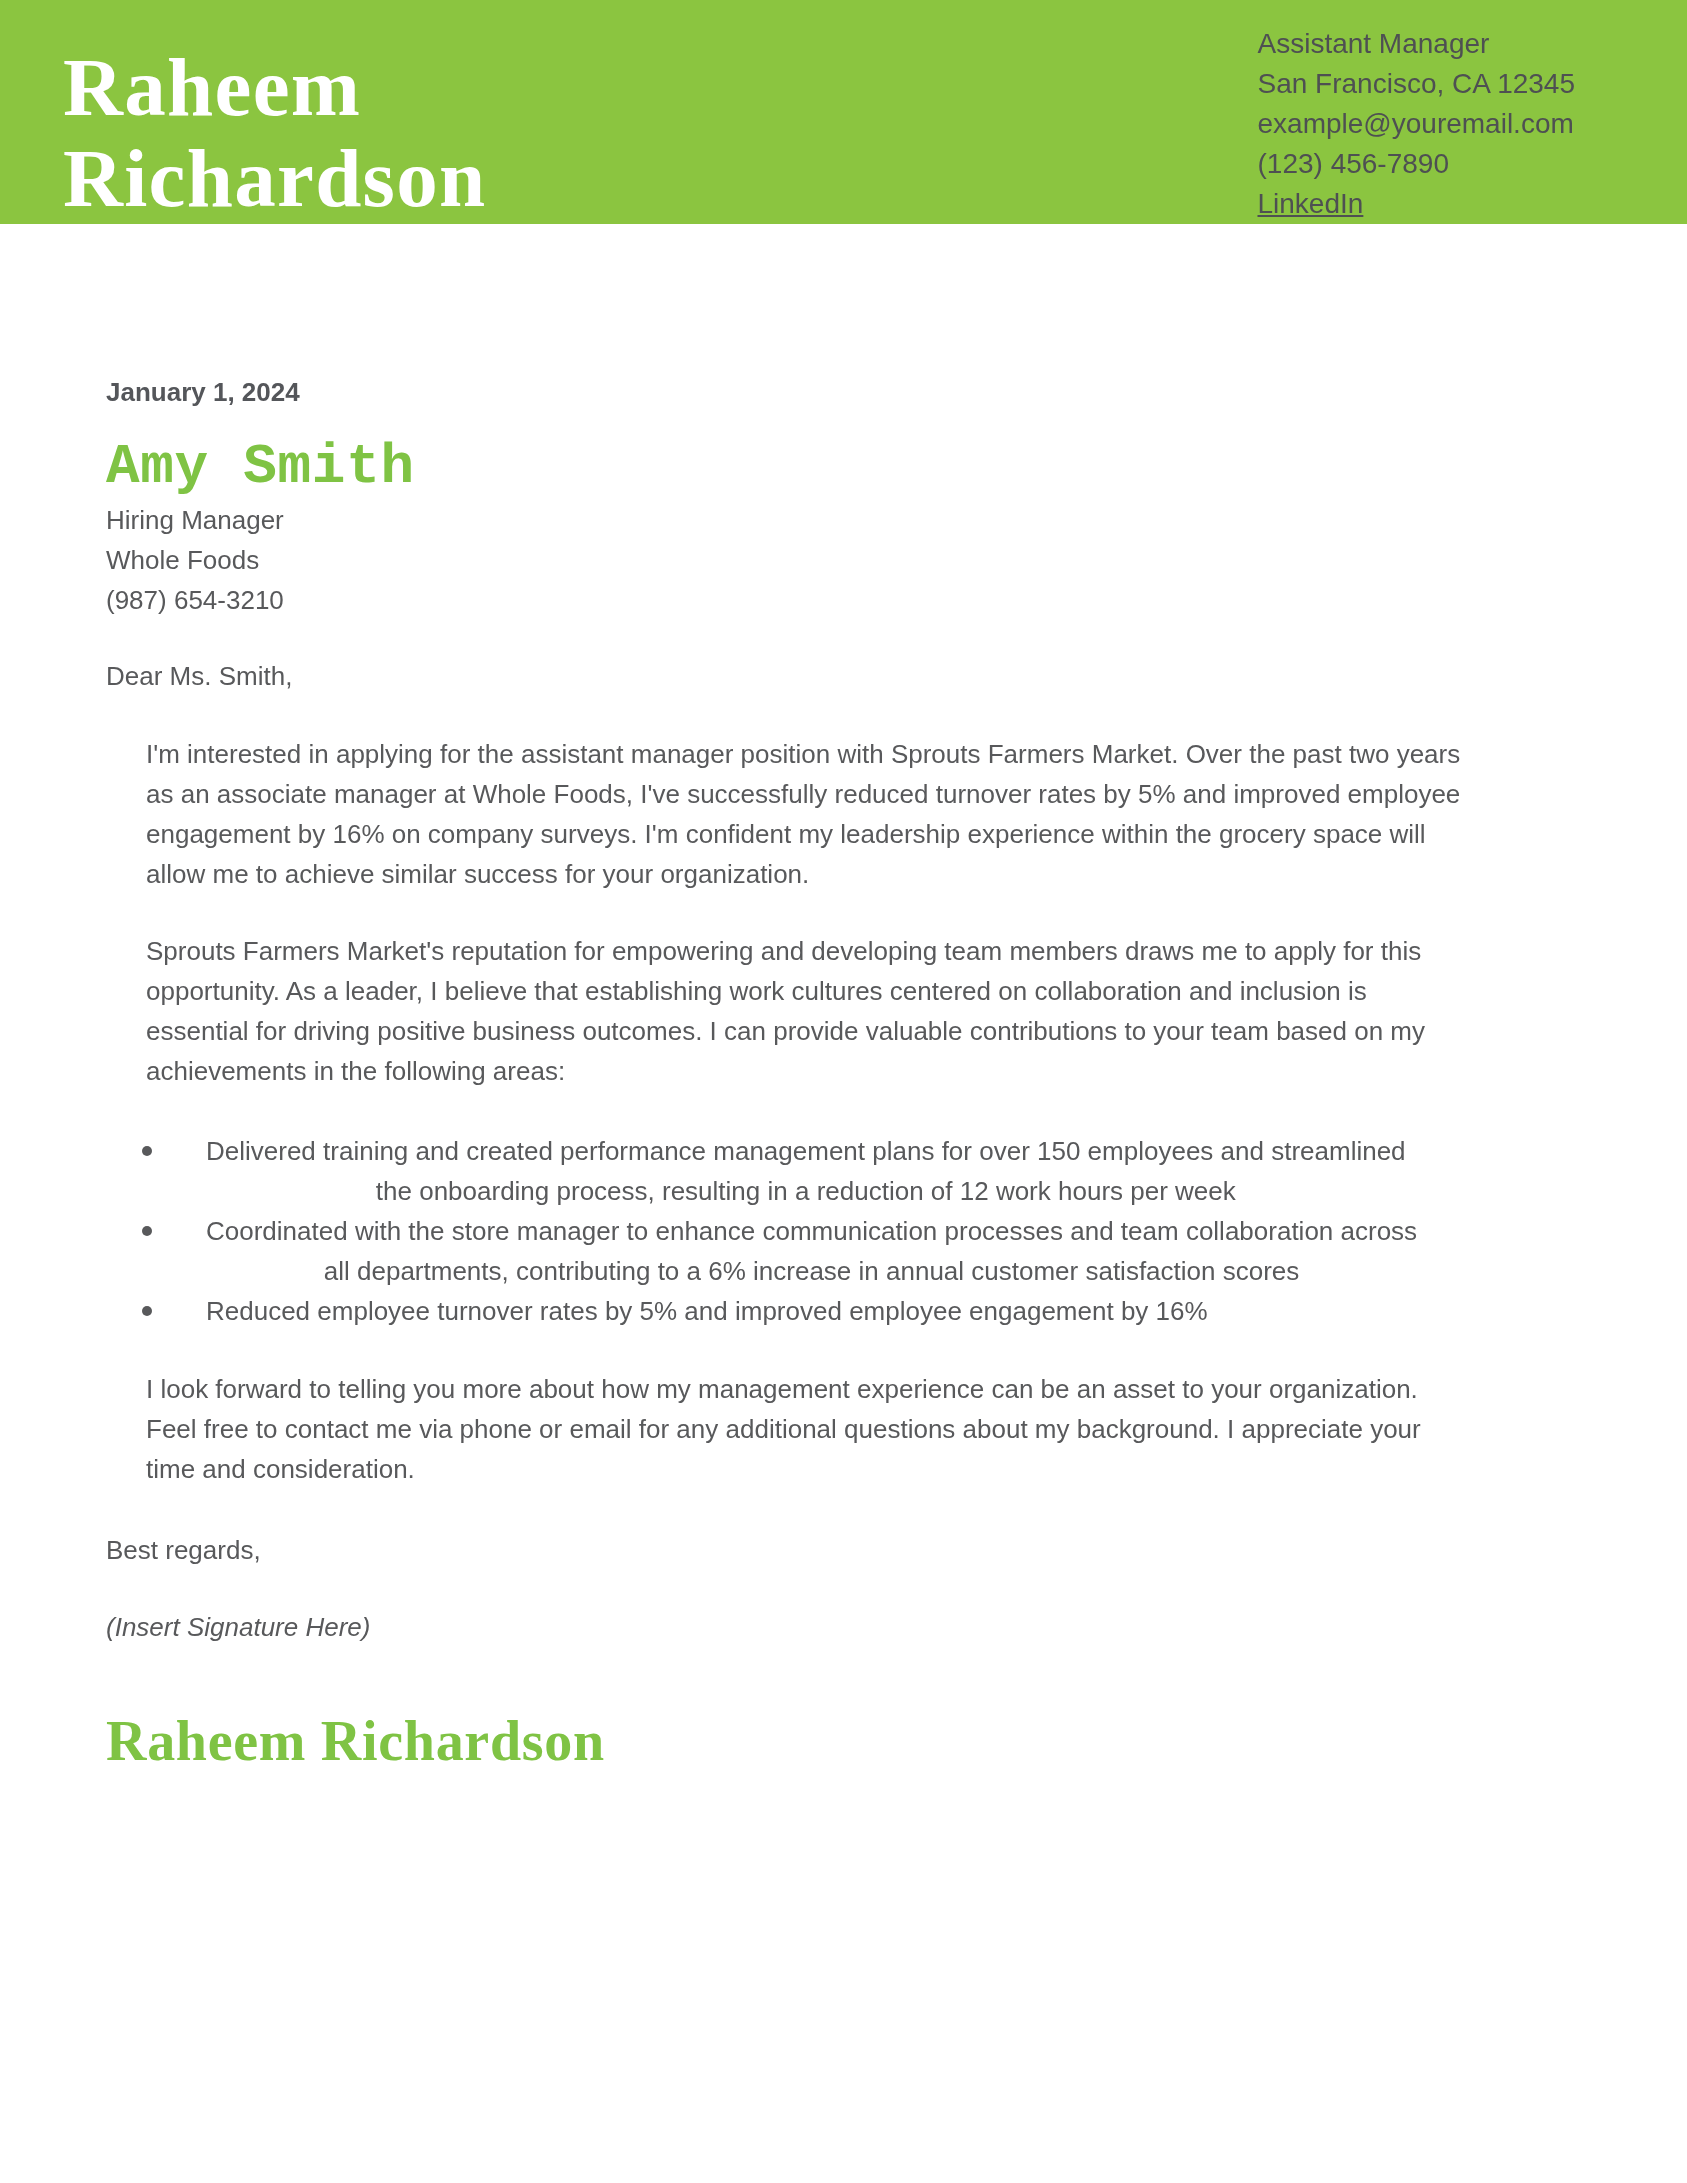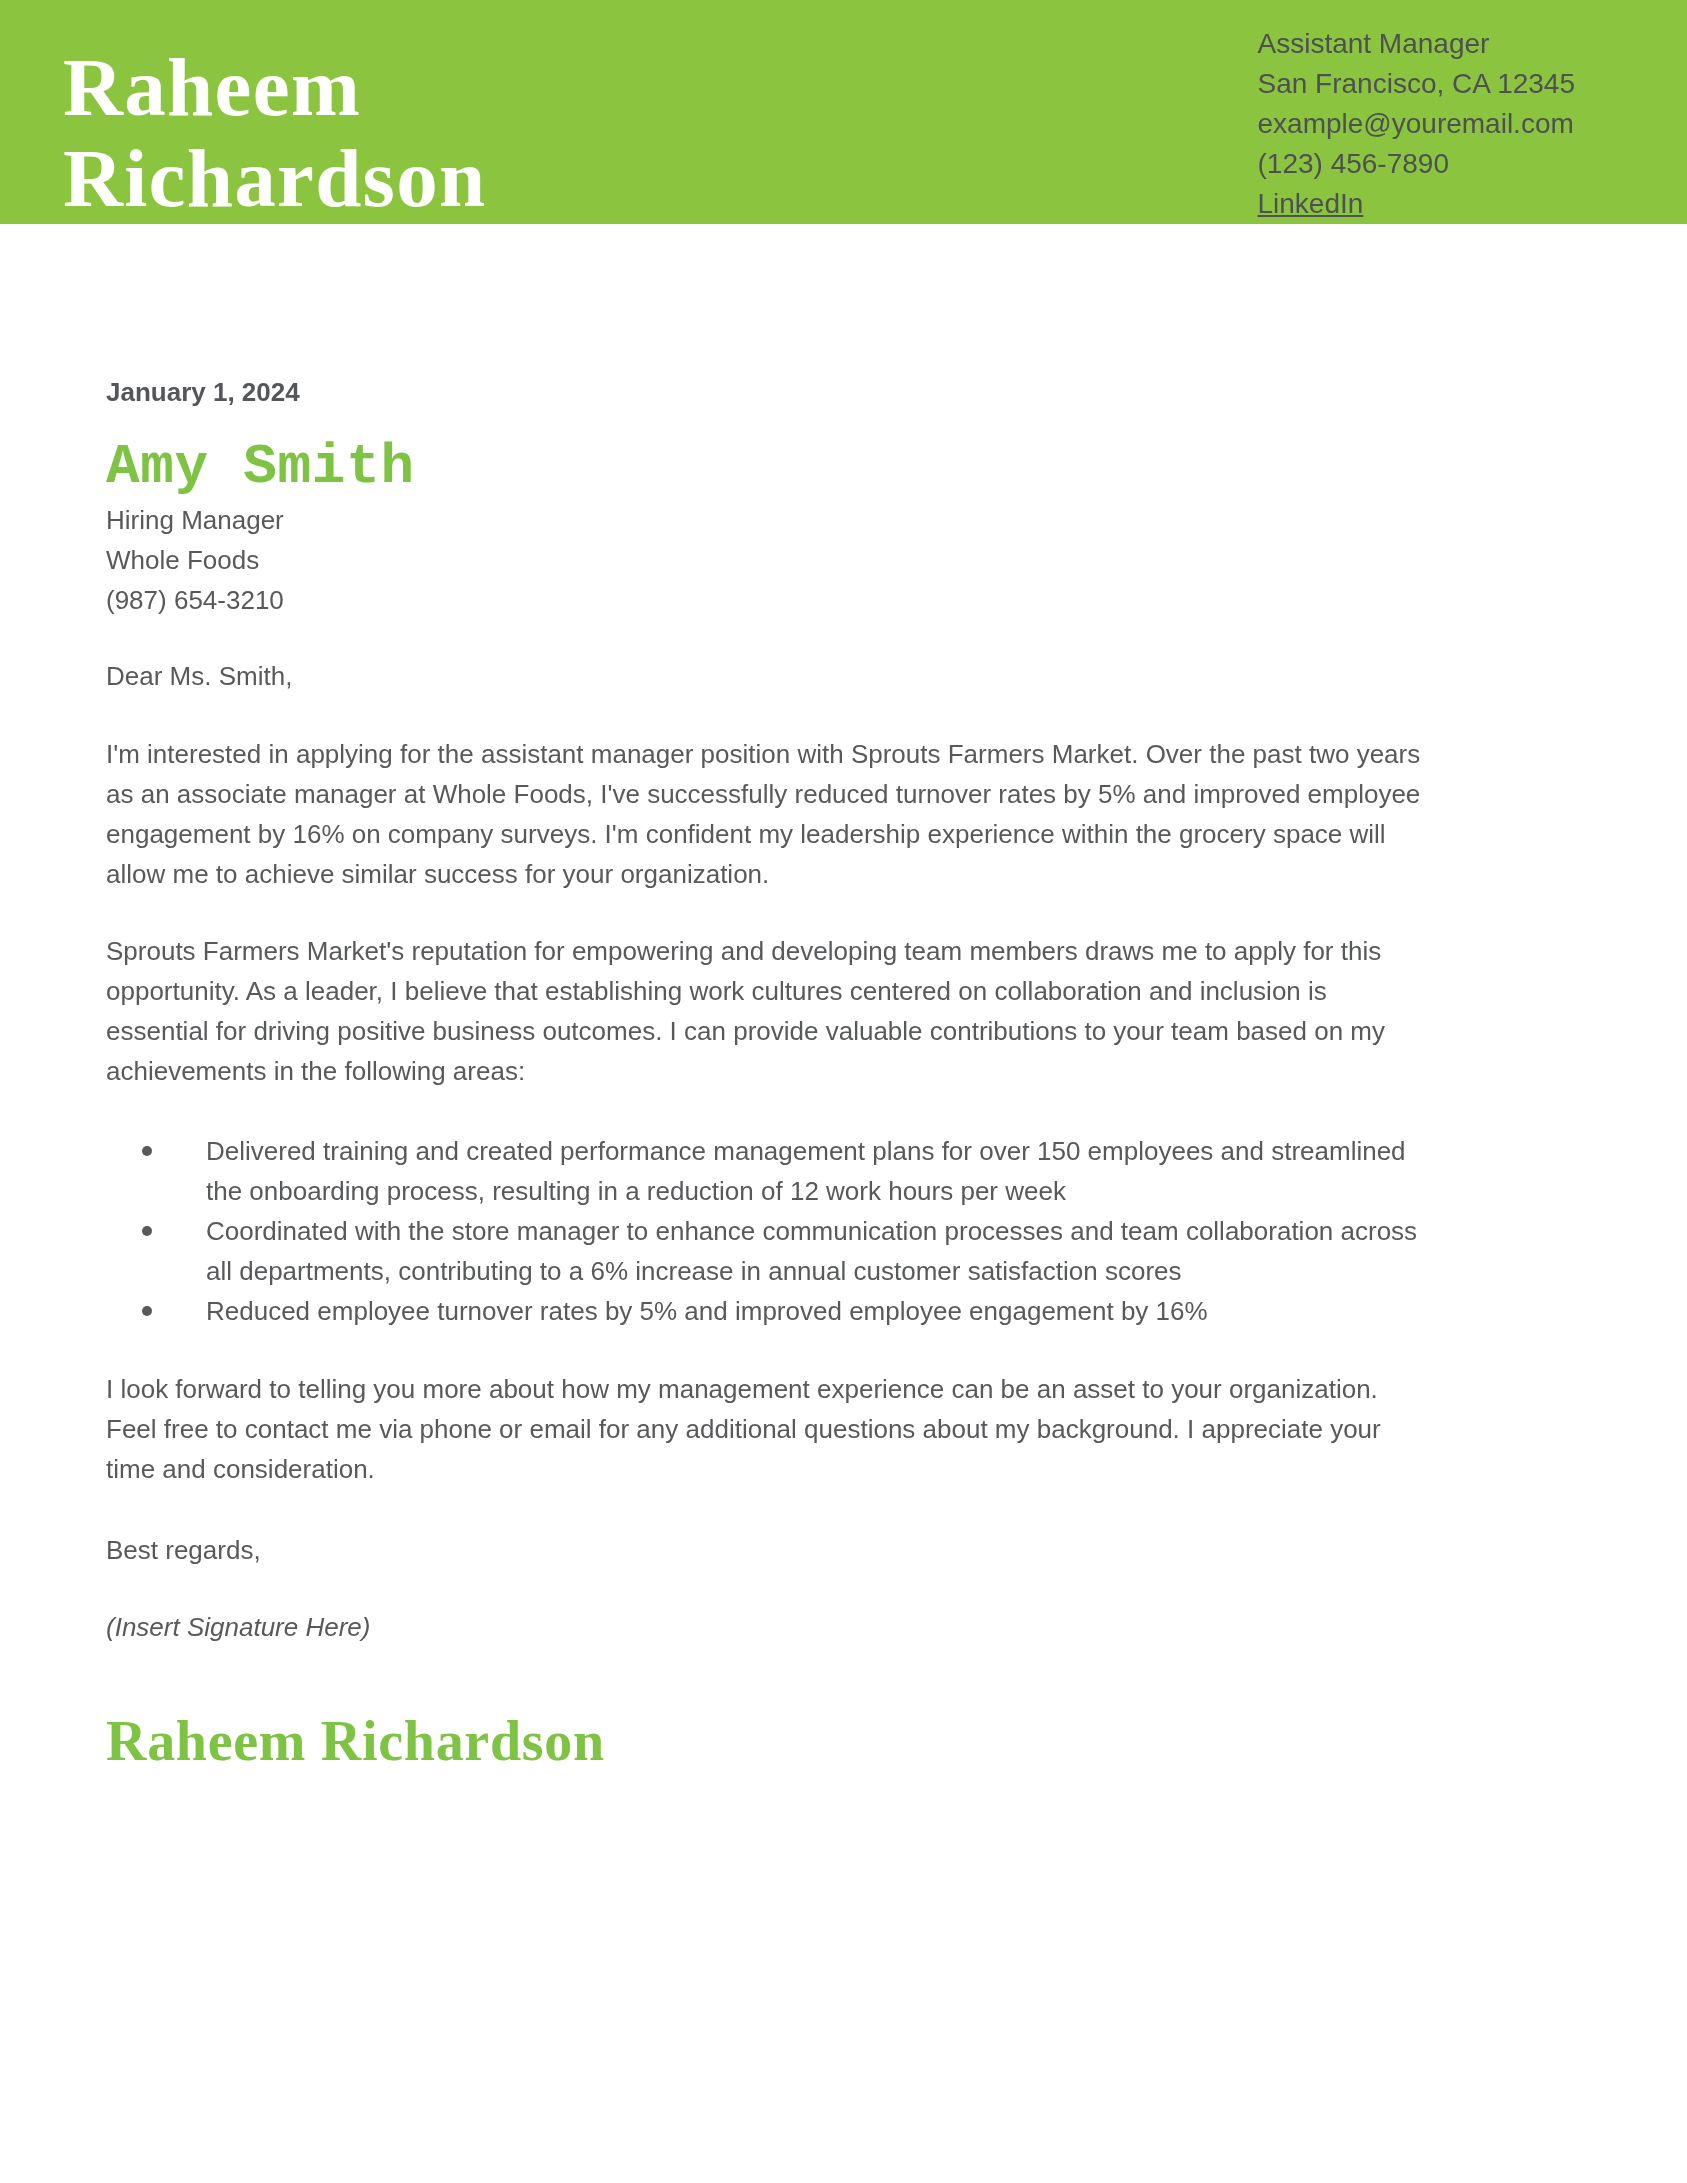--- a/index.html
+++ b/index.html
@@ -55,31 +55,31 @@
     margin: 27px 0 0 0;
     font-family: Liberation Mono, monospace;
     font-weight: bold;
     font-size: 56px;
     line-height: 57px;
     letter-spacing: 0.7px;
     color: #7FC344;
   }
   .recipient-details { margin-top: 4px; font-size: 26px; line-height: 40px; }
   .salutation { margin-top: 36px; }
-  .lines { white-space: pre-line; }
+  .lines { white-space: pre-line; margin-left: 40px; }
   .para-1 { margin-top: 38px; }
   .para-2 { margin-top: 37px; }
   .achievements {
     list-style: none;
     margin: 40px 0 0 0;
     padding: 0;
     font-size: 26px;
     line-height: 40px;
   }
-  .achievements li { display: flex; align-items: flex-start; }
+  .achievements li { display: flex; align-items: flex-start; text-align: center; }
   .bullet-dot {
     flex: 0 0 auto;
     width: 10px;
     height: 10px;
     border-radius: 50%;
     background: #58595B;
     margin: 15px 0 0 36px;
   }
   .bullet-text { margin-left: 54px; white-space: pre-line; }
   .para-3 { margin-top: 38px; }

